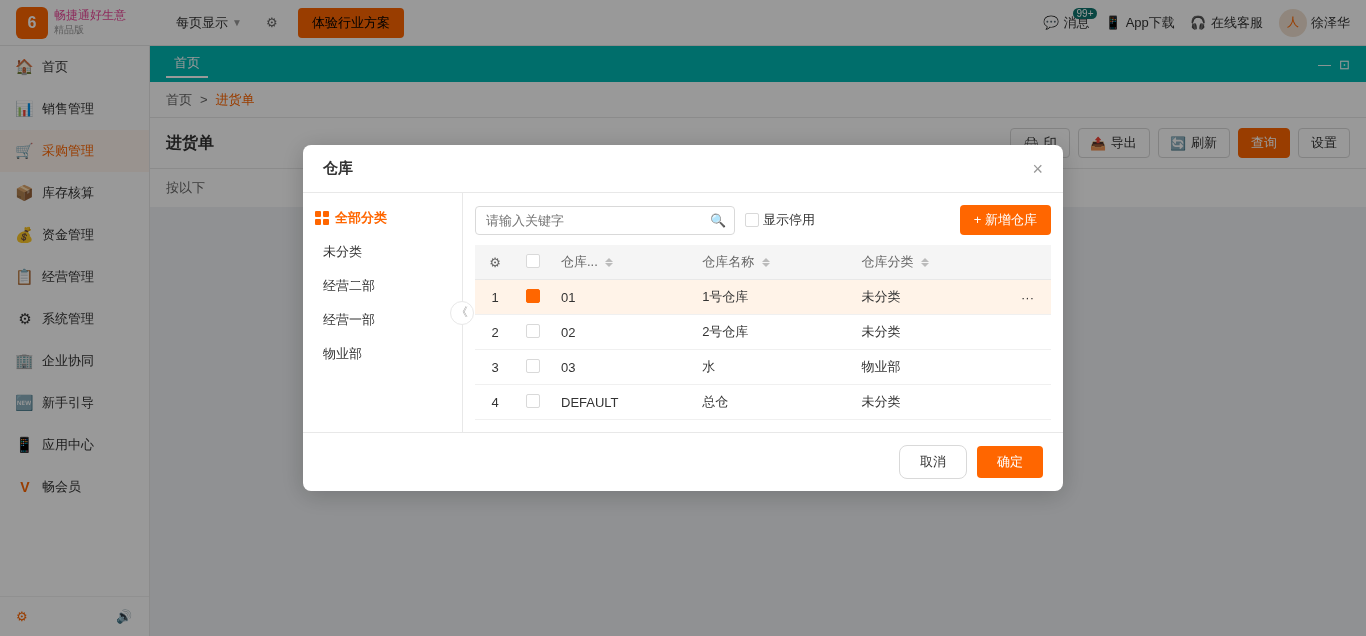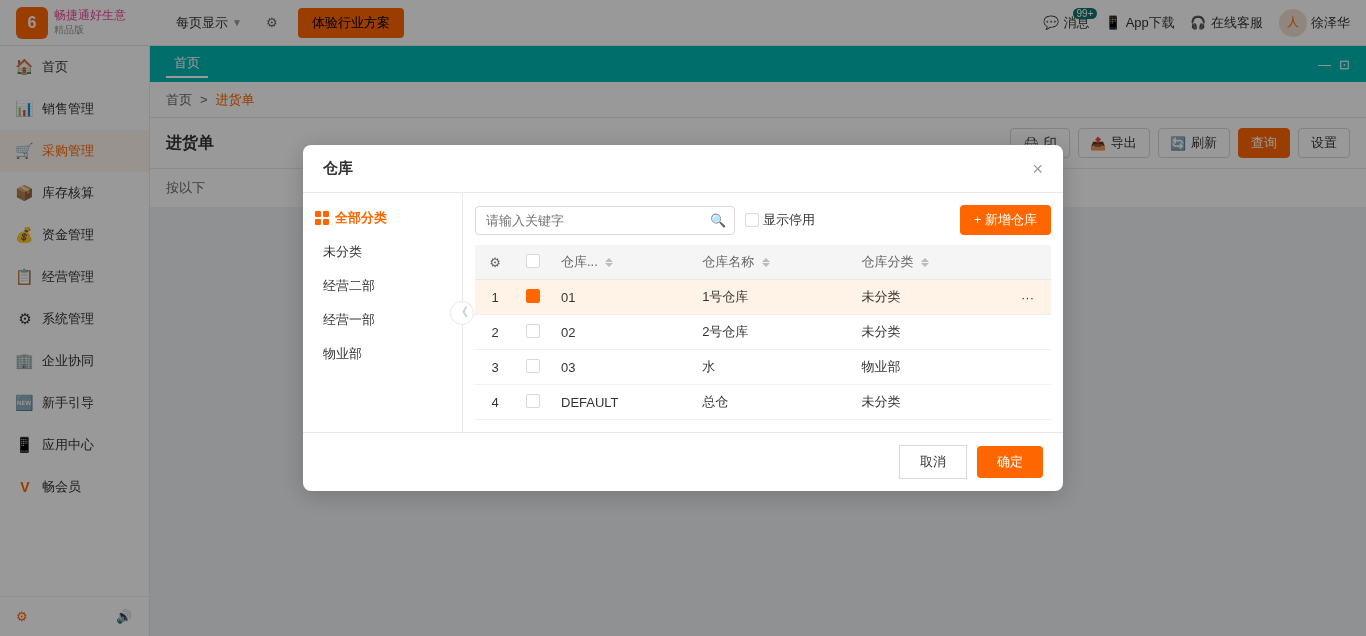--- a/index.html
+++ b/index.html
@@ -96,21 +96,21 @@
     .row-actions { color: #999; }
 
     
     .pagination { display: flex; align-items: center; justify-content: center; gap: 8px; padding: 12px 0 4px; font-size: 13px; color: #333; }
     .page-btn { width: 24px; height: 24px; border: 1px solid #d9d9d9; background: #fff; border-radius: 4px; display: flex; align-items: center; justify-content: center; cursor: pointer; color: #666; font-size: 12px; }
     .page-input { width: 40px; height: 26px; border: 1px solid #d9d9d9; border-radius: 4px; text-align: center; font-size: 13px; outline: none; }
     .per-page-select { padding: 2px 6px; border: 1px solid #d9d9d9; border-radius: 4px; font-size: 13px; outline: none; }
 
     
     .modal-footer { display: flex; align-items: center; justify-content: flex-end; padding: 12px 20px; border-top: 1px solid #e8e8e8; gap: 10px; }
-    .btn-cancel { padding: 7px 20px; border: 1px solid #d9d9d9; background: #fff; border-radius: 0; cursor: pointer; font-size: 13px; color: #333; }
+    .btn-cancel { padding: 7px 20px; border: 1px solid #d9d9d9; background: #fff; border-radius: 8px; cursor: pointer; font-size: 13px; color: #333; }
     .btn-confirm { padding: 7px 20px; background: #f60; color: #fff; border: none; border-radius: 4px; cursor: pointer; font-size: 13px; }
 
     
     .teal-bar { background: #00b7b3; height: 36px; display: flex; align-items: center; padding: 0 16px; gap: 12px; color: #fff; font-size: 13px; }
     .teal-right { margin-left: auto; display: flex; gap: 8px; }
   </style>
 </head>
 <body>
 
 <div class="top-header">

